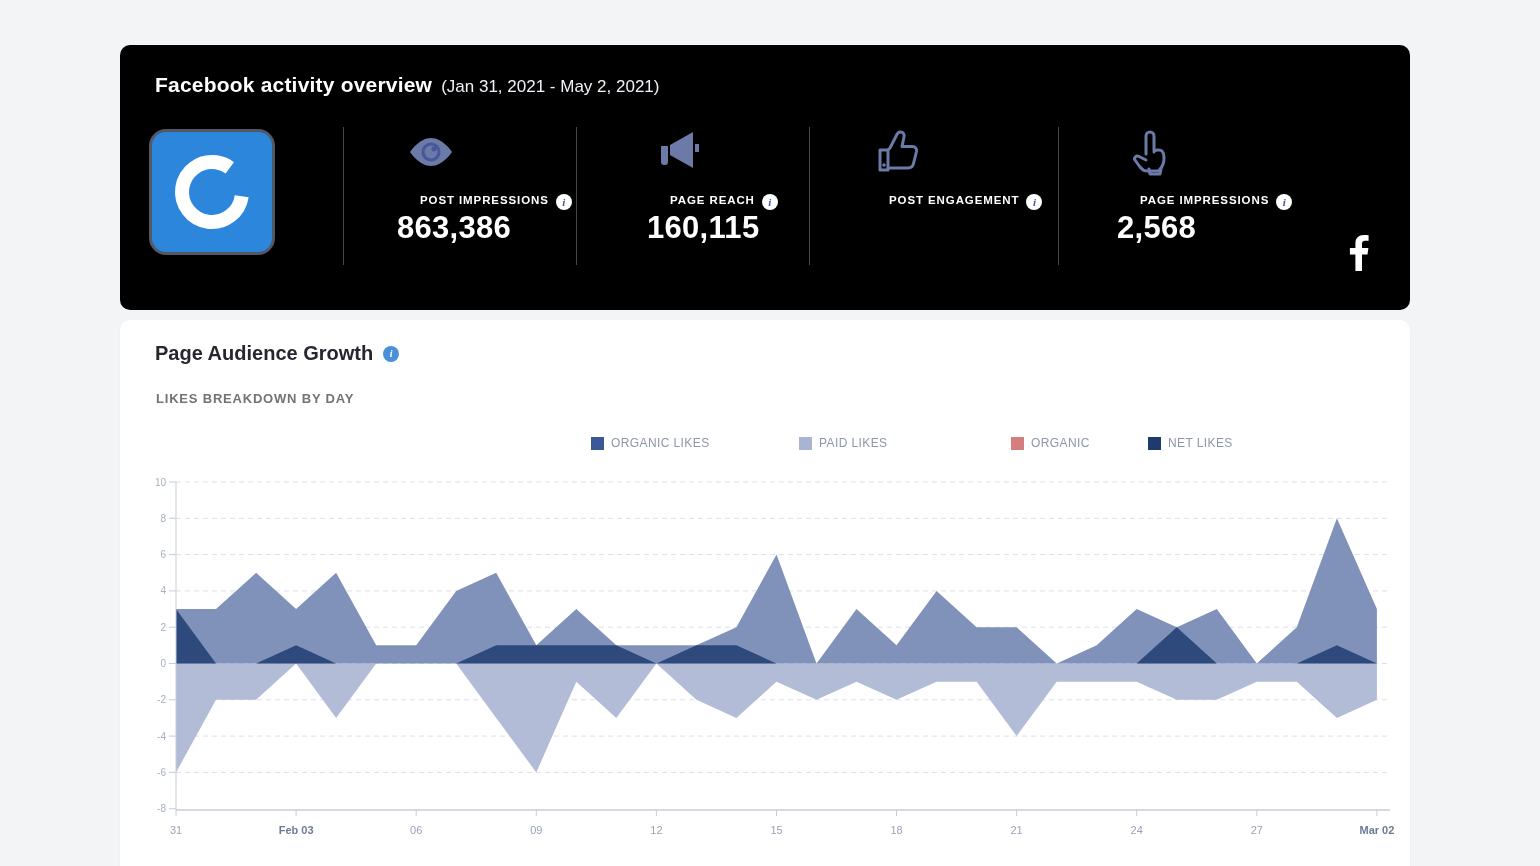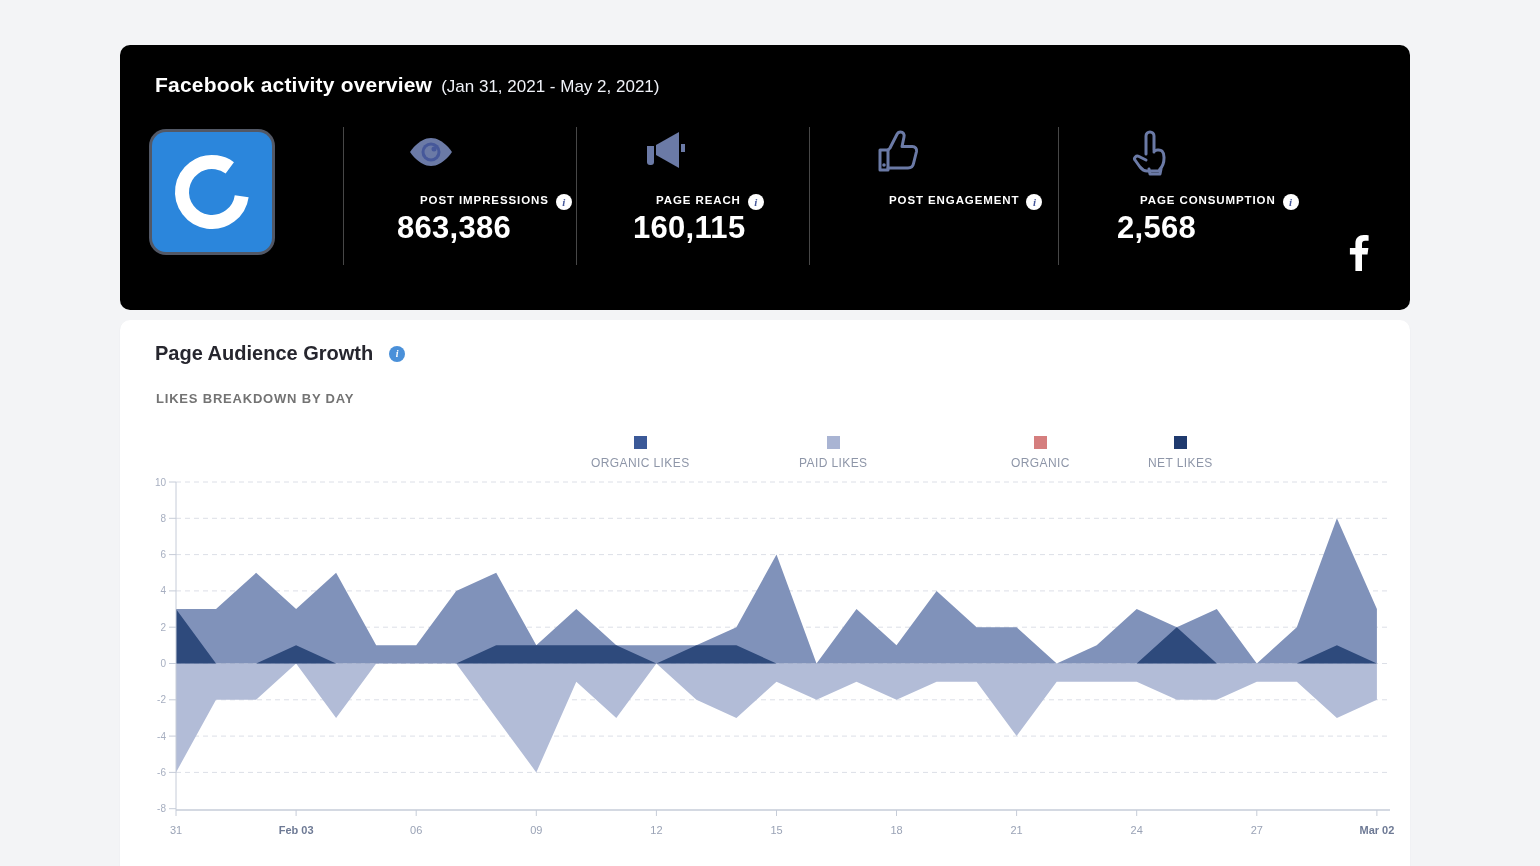--- a/index.html
+++ b/index.html
@@ -22,28 +22,28 @@
   .metric .m-label { color:#fff; font-size:11.5px; font-weight:bold; letter-spacing:.9px; }
   .metric .m-value { color:#fff; font-size:31px; font-weight:bold; letter-spacing:.3px; }
   .info-light { width:16px; height:16px; border-radius:50%; background:#fff; color:#46589a;
                 font-size:11px; font-weight:bold; font-family:"Liberation Serif",serif; font-style:italic;
                 display:flex; align-items:center; justify-content:center; cursor:pointer; }
   .fb-glyph { position:absolute; right:40px; top:190px; }
 
   
   .chart-card { position:absolute; left:120px; top:320px; width:1290px; height:600px;
                 background:#fff; border-radius:10px; box-shadow:0 1px 2px rgba(40,50,80,.06); }
-  .gc-titlerow { position:absolute; left:35px; top:22px; display:flex; align-items:center; gap:16px; }
+  .gc-titlerow { position:absolute; left:35px; top:22px; display:flex; align-items:center; gap:10px; }
   .gc-title { color:#26262e; font-size:20px; font-weight:bold; }
   .info-blue { width:16px; height:16px; border-radius:50%; background:#4a90d9; color:#fff;
                font-size:10px; font-weight:bold; font-family:"Liberation Serif",serif; font-style:italic;
                display:flex; align-items:center; justify-content:center; cursor:pointer; }
   .gc-subtitle { position:absolute; left:36px; top:71px; color:#737373; font-size:13px;
                  font-weight:bold; letter-spacing:.8px; }
-  .legend-item { position:absolute; top:116px; display:flex; align-items:center; gap:7px; cursor:pointer;flex-direction:column; }
+  .legend-item { position:absolute; top:116px; display:flex; align-items:center; gap:7px; cursor:pointer; }
   .legend-chip { width:13px; height:13px; }
   .legend-label { color:#8e96a8; font-size:12px; letter-spacing:.4px; }
 
   #chart-holder { position:absolute; left:140px; top:470px; width:1270px; height:392px; }
   .ylab { font-size:10px; fill:#a6aec0; }
   .xlab { font-size:11px; fill:#9aa3b6; }
   .xlab-bold { font-size:11px; font-weight:bold; fill:#6e7a95; }
 </style>
 </head>
 <body>
@@ -74,21 +74,21 @@
         <circle cx="26" cy="24" r="6.5" fill="#6b7aa6"></circle>
         <circle cx="29" cy="21" r="2.5" fill="#46589a"></circle>
       </svg>
       <div class="m-labelrow">
         <span class="m-label">POST IMPRESSIONS</span>
         <span class="info-light">i</span>
       </div>
       <div class="m-value">863,386</div>
     </div>
 
-    <div class="metric" style="left:513px">
+    <div class="metric" style="left:527px">
       <svg class="m-icon" width="52" height="50" viewBox="0 0 52 50">
         <path d="M6 18 h7 v16 a3 3 0 0 1 -3 3 h-1 a3 3 0 0 1 -3 -3 Z" fill="#6b7aa6"></path>
         <path d="M15 17 L38 4 V40 L15 27 Z" fill="#6b7aa6"></path>
         <path d="M40 16 h4 v8 h-4 Z" fill="#6b7aa6"></path>
       </svg>
       <div class="m-labelrow">
         <span class="m-label">PAGE REACH</span>
         <span class="info-light">i</span>
       </div>
       <div class="m-value">160,115</div>
@@ -110,21 +110,21 @@
 
     <div class="metric" style="left:997px">
       <svg class="m-icon" width="52" height="50" viewBox="0 0 52 50">
         <g fill="none" stroke="#6b7aa6" stroke-width="3" stroke-linejoin="round" stroke-linecap="round">
           <path d="M21 26 V8 a4 4 0 0 1 8 0 v14"></path>
           <path d="M29 24 c0-2 6-3 8-1 2.2 2.2 2 4 2 7 0 5-1 8-4 11 l-1 2 h-12 c-3 0-5-1.5-7-4 l-5-7 c-1.5-2 1-5 4-3.5 l7 3.5"></path>
           <path d="M24 41 l1 5 h10 l1-5"></path>
         </g>
       </svg>
       <div class="m-labelrow">
-        <span class="m-label">PAGE CONSUMPTION</span>
+        <span class="m-label">PAGE IMPRESSIONS</span>
         <span class="info-light">i</span>
       </div>
       <div class="m-value">2,568</div>
     </div>
 
     <svg class="fb-glyph" width="22" height="36" viewBox="0 0 22 36">
       <path d="M14 36 V19.5 h5.5 l.9-6.4 H14 V9 c0-1.9.6-3.2 3.2-3.2 h3.4 V.25 C20 .17 18 0 15.7 0 10.8 0 7.4 3 7.4 8.4 v4.7 H1.9 v6.4 h5.5 V36 Z" fill="#ffffff"></path>
     </svg>
   </div>
 

